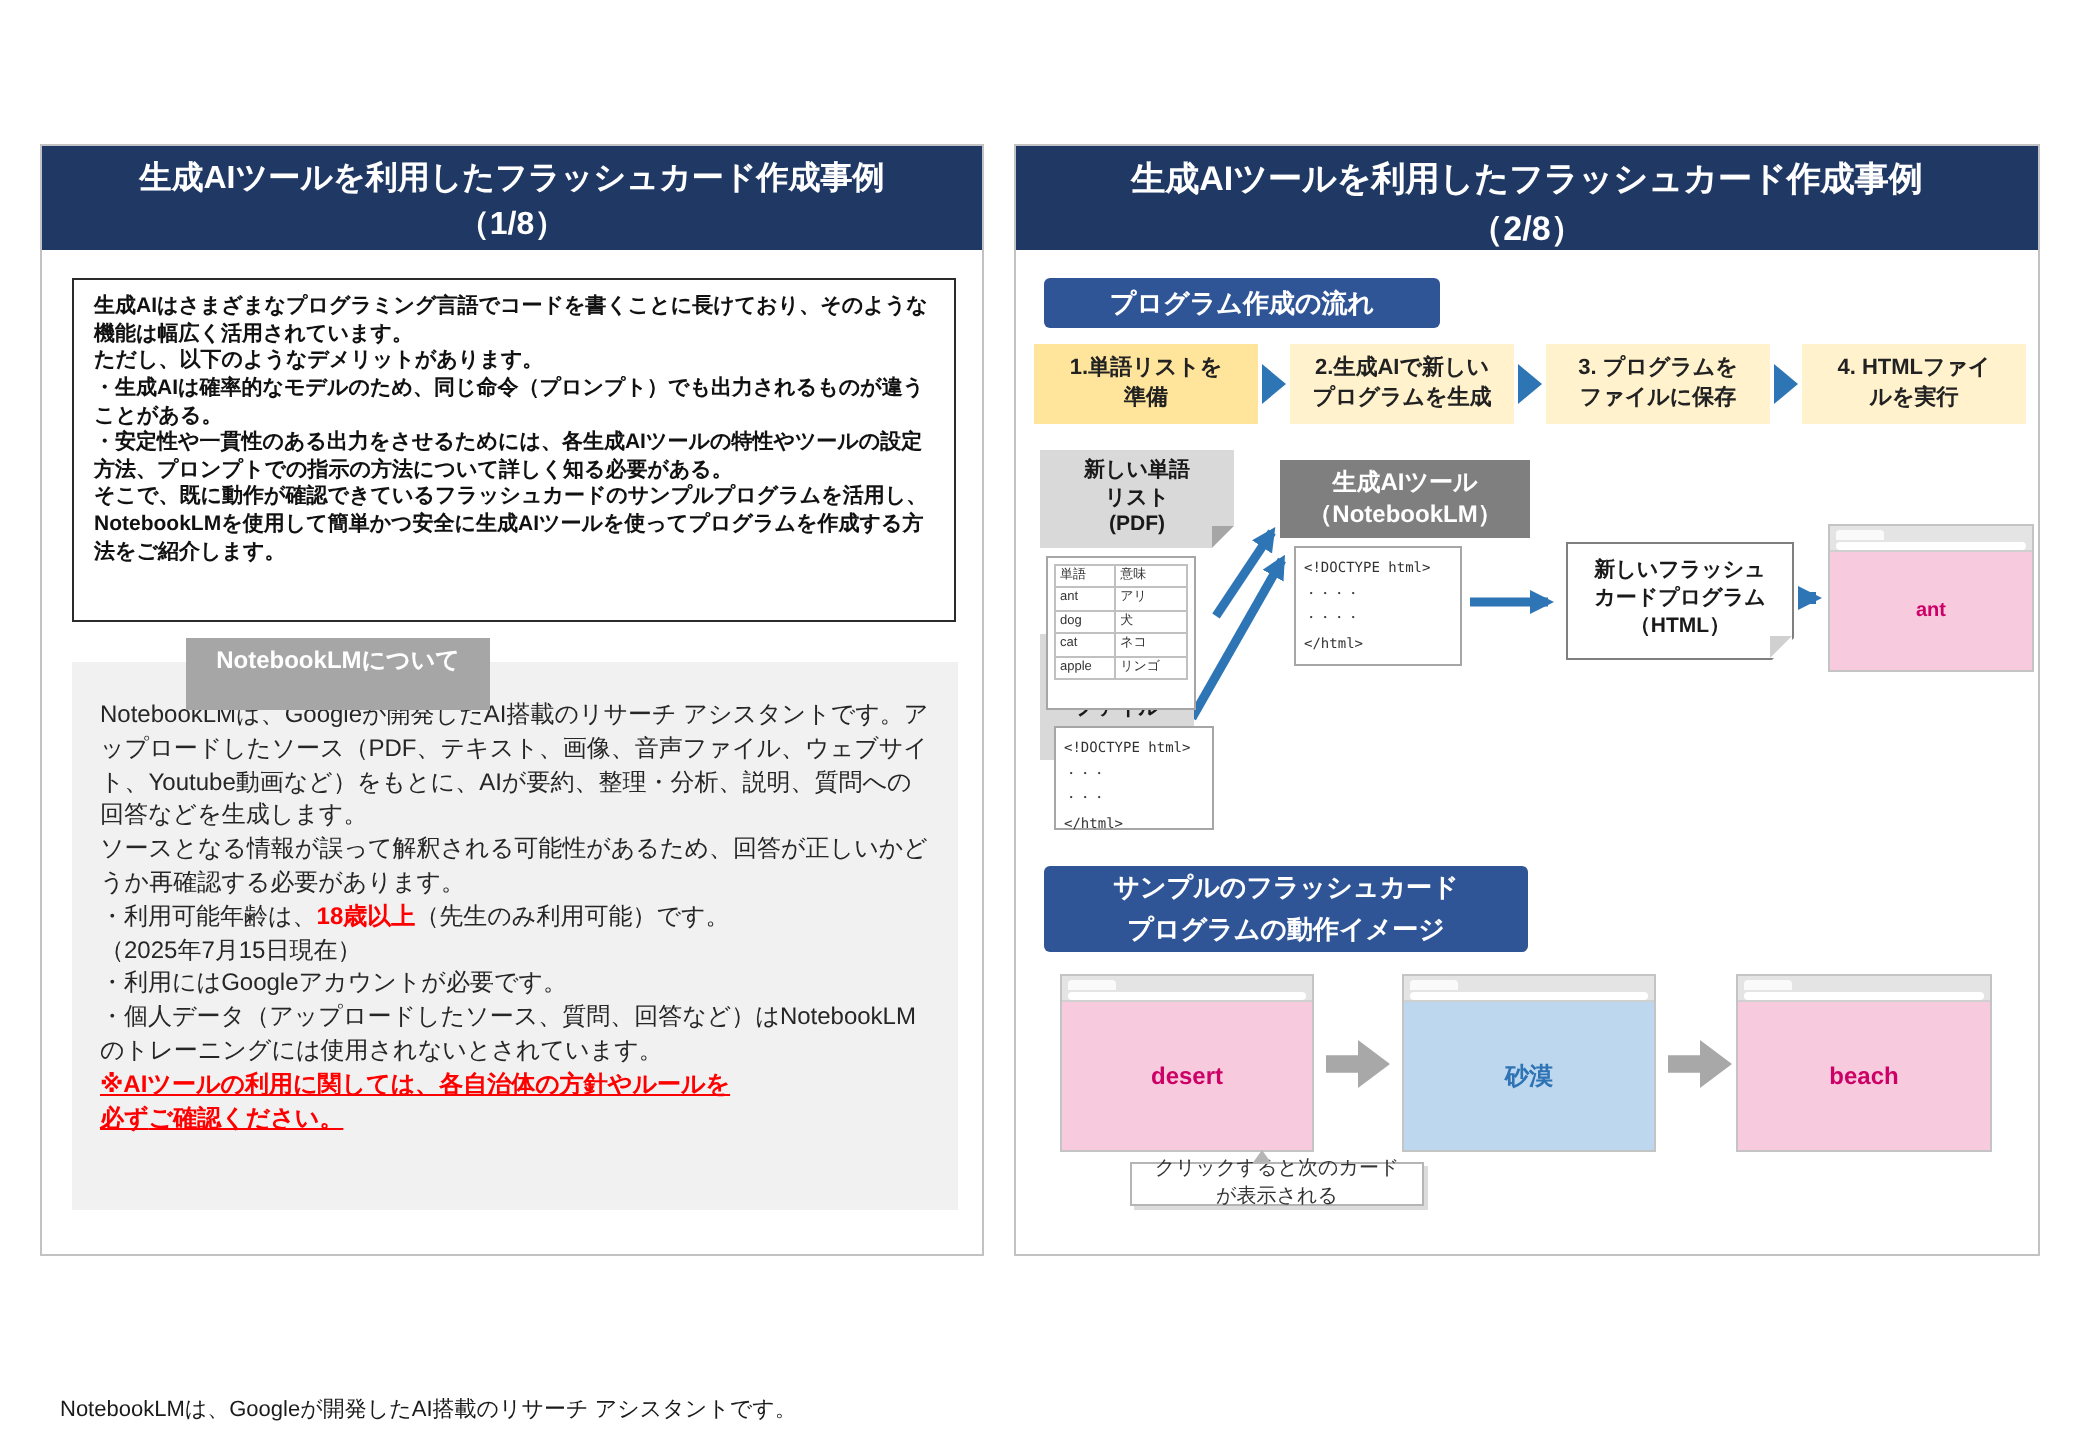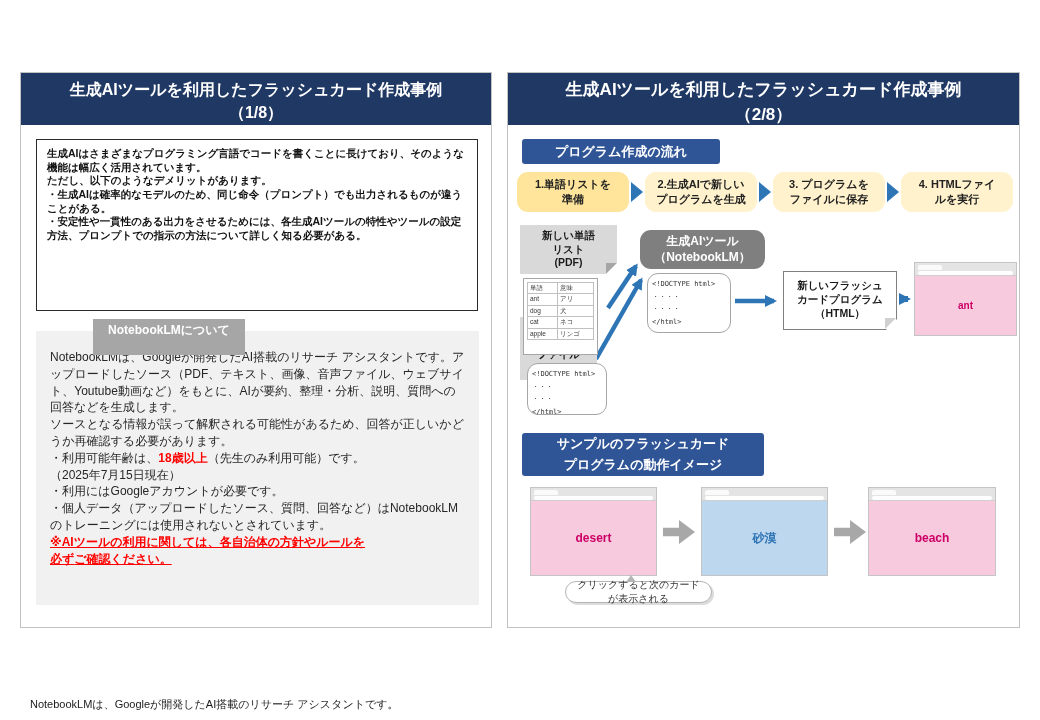--- a/index.html
+++ b/index.html
@@ -1,19 +1,19 @@
 <!DOCTYPE html>
 <html lang="ja"><head>
 <meta charset="utf-8">
 <style>
   * { margin:0; padding:0; box-sizing:border-box; }
   html,body { background:#ffffff; }
   body { font-family:"Liberation Sans","DejaVu Sans",sans-serif; }
   .canvas { position:relative; width:1040px; height:720px; background:#ffffff; overflow:hidden;padding-left:40px; }
-  .pre { white-space:pre-line;border-radius:11px; }
+  .pre { white-space:pre-line; }
 
   
   .slide { position:absolute; top:72px; height:556px; background:#ffffff; border:1px solid #c2c2c2; }
   .slide1 { left:20px;  width:472px; }
   .slide2 { left:507px; width:513px; }
   .slide-title { position:absolute; left:0; top:0; width:100%; height:52px; background:#1F3864;
                  color:#fff; font-weight:bold; text-align:center; padding-top:5px; line-height:1.45; }
   .slide1 .slide-title { font-size:16px; }
   .slide2 .slide-title { font-size:17px; }
 
@@ -113,20 +113,21 @@
     <header class="slide-title">
       <div>生成AIツールを利用したフラッシュカード作成事例</div>
       <div>（1/8）</div>
     </header>
 
     <div class="intro-box">
       <p>生成AIはさまざまなプログラミング言語でコードを書くことに長けており、そのような機能は幅広く活用されています。</p>
       <p class="gap">ただし、以下のようなデメリットがあります。</p>
       <p>・生成AIは確率的なモデルのため、同じ命令（プロンプト）でも出力されるものが違うことがある。</p>
       <p>・安定性や一貫性のある出力をさせるためには、各生成AIツールの特性やツールの設定方法、プロンプトでの指示の方法について詳しく知る必要がある。</p>
+      <p class="gap">そこで、既に動作が確認できているフラッシュカードのサンプルプログラムを活用し、NotebookLMを使用して簡単かつ安全に生成AIツールを使ってプログラムを作成する方法をご紹介します。</p>
     </div>
 
     <div class="nlm-badge">NotebookLMについて</div>
 
     <div class="nlm-box">
       <p>NotebookLMは、Googleが開発したAI搭載のリサーチ アシスタントです。アップロードしたソース（PDF、テキスト、画像、音声ファイル、ウェブサイト、Youtube動画など）をもとに、AIが要約、整理・分析、説明、質問への回答などを生成します。</p>
       <p class="g8">ソースとなる情報が誤って解釈される可能性があるため、回答が正しいかどうか再確認する必要があります。</p>
       <p class="g8"><span>・利用可能年齢は、</span><span class="red-bold">18歳以上</span><span>（先生のみ利用可能）です。</span></p>
       <p>（2025年7月15日現在）</p>
       <p>・利用にはGoogleアカウントが必要です。</p>

